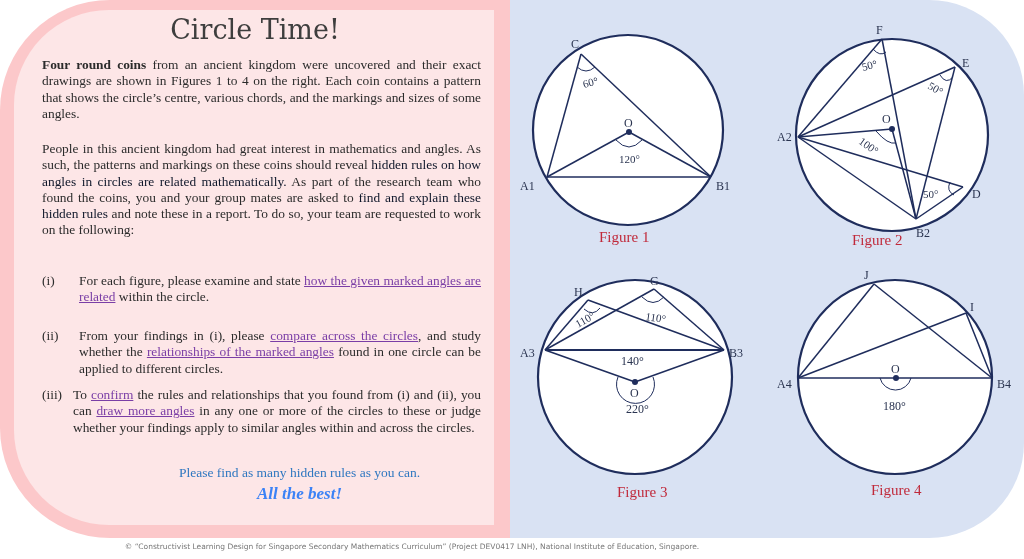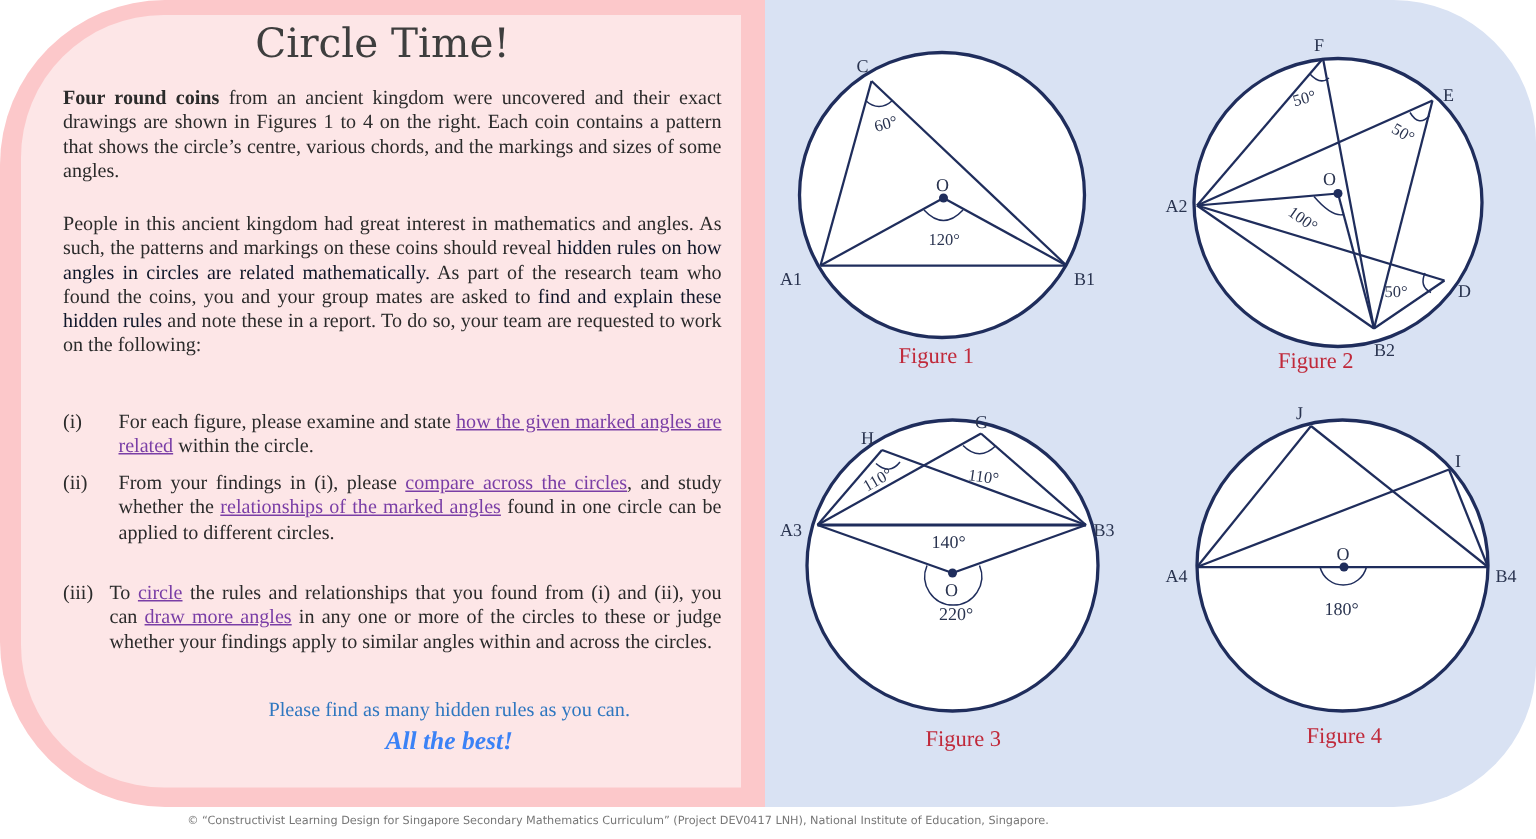--- a/index.html
+++ b/index.html
@@ -58,28 +58,28 @@
 
 <div class="text" style="top:57px;"><b>Four round coins</b><span> from an ancient kingdom were uncovered and their exact drawings are shown in Figures 1 to 4 on the right.  Each coin contains a pattern that shows the circle’s centre, various chords, and the markings and sizes of some angles.</span></div>
 
 <div class="text" style="top:141px;"><span>People in this ancient kingdom had great interest in mathematics and angles. As such, the patterns and markings on these coins should reveal </span><span class="blue">hidden rules on how angles in circles are related mathematically.</span><span> As part of the research team who found the coins, you and your group mates are asked to </span><span class="blue">find and explain these hidden rules</span><span> and note these in a report. To do so, your team are requested to work on the following:</span></div>
 
 <div class="list-item" style="top:273px;">
   <span class="num">(i)</span>
   <div class="body"><span>For each figure, please examine and state </span><span class="purple">how the given marked angles are related</span><span> within the circle.</span></div>
 </div>
 
-<div class="list-item" style="top:314px;">
+<div class="list-item" style="top:328px;">
   <span class="num">(ii)</span>
   <div class="body"><span>From your findings in (i), please </span><span class="purple">compare across the circles</span><span>, and study whether the </span><span class="purple">relationships of the marked angles</span><span> found in one circle can be applied to different circles.</span></div>
 </div>
 
 <div class="list-item" style="top:387px;">
   <span class="num">(iii)</span>
-  <div class="body" style="margin-left:31px;"><span>To </span><span class="purple">circle</span><span> the rules and relationships that you found from (i) and (ii), you can </span><span class="purple">draw more angles</span><span> in any one or more of the circles to these or judge whether your findings apply to similar angles within and across the circles.</span></div>
+  <div class="body" style="margin-left:31px;"><span>To </span><span class="purple">confirm</span><span> the rules and relationships that you found from (i) and (ii), you can </span><span class="purple">draw more angles</span><span> in any one or more of the circles to these or judge whether your findings apply to similar angles within and across the circles.</span></div>
 </div>
 
 <div class="closing closing-1">Please find as many hidden rules as you can.</div>
 <div class="closing closing-2">All the best!</div>
 
 <svg class="fig" style="left:510px;top:30px;" width="250" height="230" viewBox="0 0 250 230">
   <circle cx="118" cy="100" r="95" fill="#ffffff" stroke="#1f2d5c" stroke-width="2.2"></circle>
   <g stroke="#1f2d5c" stroke-width="1.5" fill="none">
     <line x1="71" y1="24" x2="37" y2="147"></line>
     <line x1="71" y1="24" x2="201" y2="147"></line>

